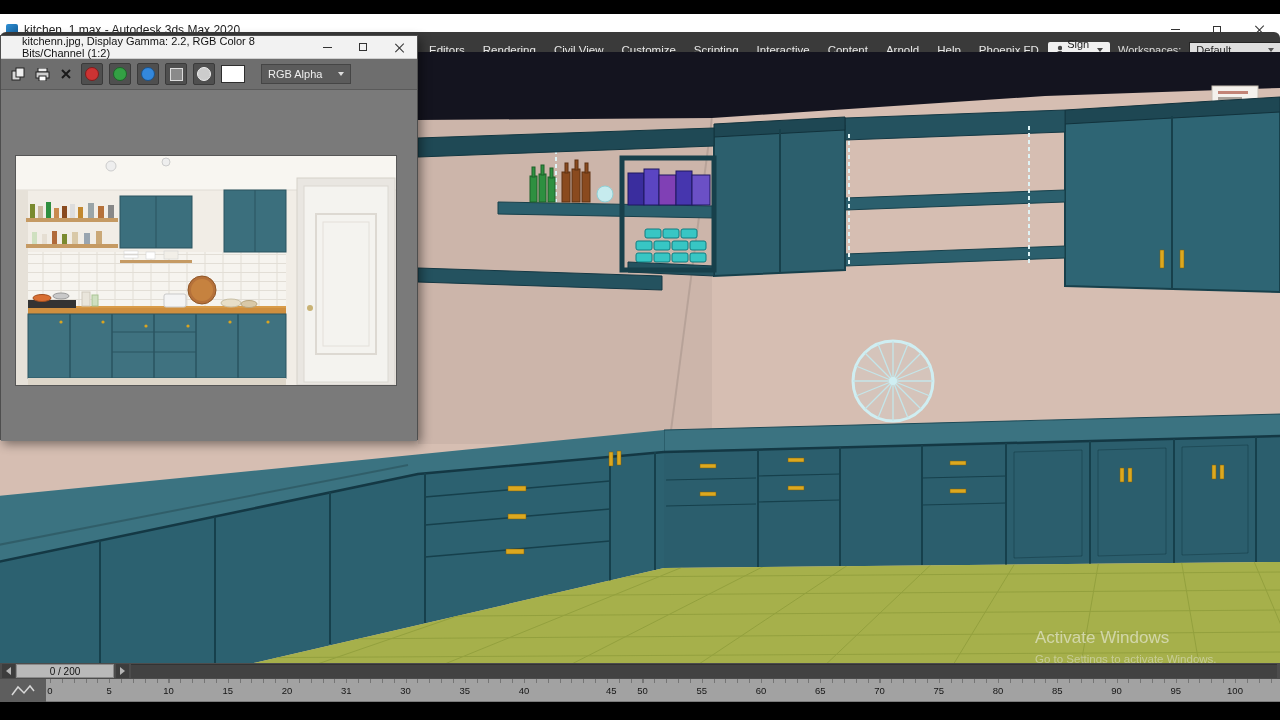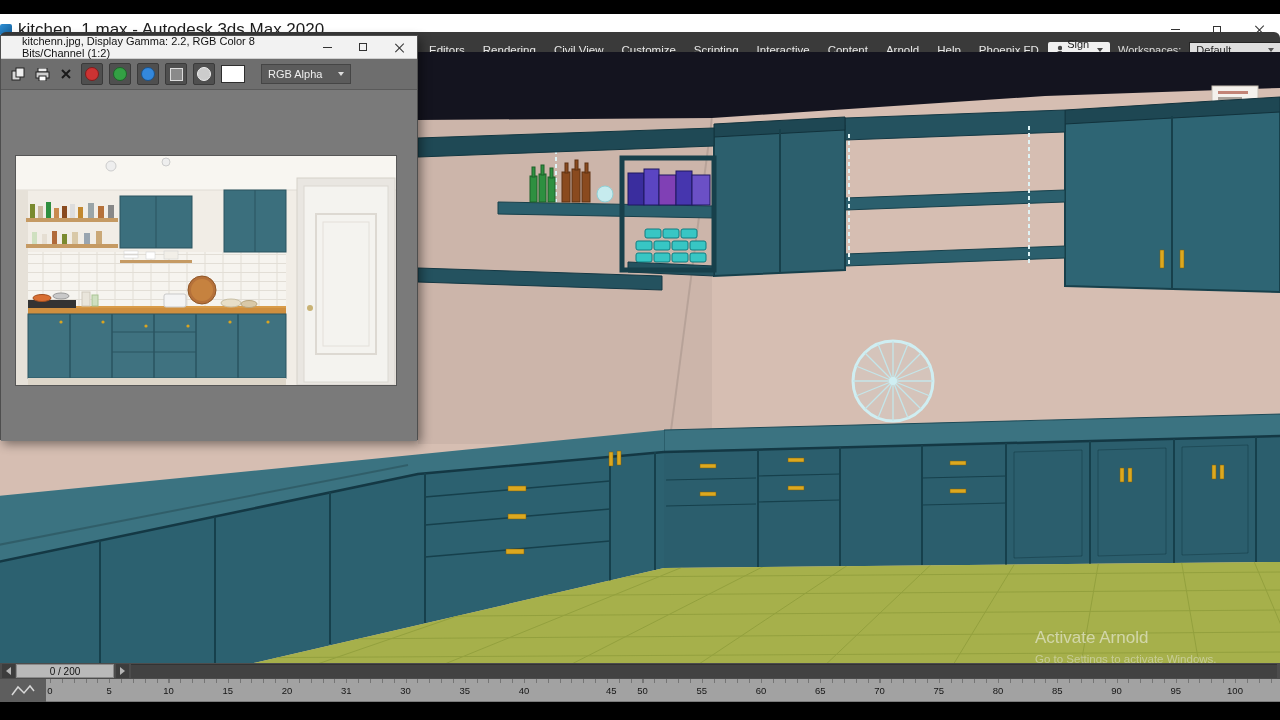--- a/index.html
+++ b/index.html
@@ -4,21 +4,21 @@
 <style>
   html,body{margin:0;padding:0;background:#000;font-family:"Liberation Sans",sans-serif;}
   #stage{position:relative;width:1280px;height:720px;overflow:hidden;background:#000;}
 
   
   .lb{position:absolute;left:0;width:100%;background:#000;}
   .lb.top{top:0;height:14px;}
   .lb.bottom{bottom:0;height:18px;}
 
   
-  .titlebar{position:absolute;top:14px;left:0;width:100%;height:32px;background:#ffffff;display:flex;align-items:center;box-sizing:border-box;font-size:17px;color:#1c1c1c;border-bottom:1px solid #d8d8d8;}
+  .titlebar{position:absolute;top:14px;left:0;width:100%;height:32px;background:#ffffff;display:flex;align-items:center;padding-left:6px;box-sizing:border-box;font-size:12px;color:#1c1c1c;border-bottom:1px solid #d8d8d8;}
   .app-icon{width:12px;height:12px;background:linear-gradient(135deg,#2f8fd4,#135d97);border-radius:2px;margin-right:6px;}
   .win-controls{margin-left:auto;display:flex;height:100%;}
   .win-btn{width:42px;height:100%;display:flex;align-items:center;justify-content:center;}
   .g-min{width:9px;height:1px;background:#333;}
   .g-max{width:8px;height:8px;border:1px solid #333;box-sizing:border-box;}
   .g-close{position:relative;width:9px;height:9px;}
   .g-close::before,.g-close::after{content:"";position:absolute;left:4px;top:-1px;width:1.4px;height:12px;background:#333;}
   .g-close::before{transform:rotate(45deg);}
   .g-close::after{transform:rotate(-45deg);}
 
@@ -315,21 +315,21 @@
           <line x1="780" y1="558" x2="560" y2="670"></line>
             <line x1="860" y1="557" x2="690" y2="670"></line>
           <line x1="940" y1="556" x2="820" y2="670"></line>
             <line x1="1020" y1="555" x2="950" y2="670"></line>
           <line x1="1100" y1="554" x2="1080" y2="670"></line>
             <line x1="1180" y1="553" x2="1200" y2="670"></line>
           <line x1="1250" y1="552" x2="1300" y2="670"></line>
         </g>
       </g>
     </svg>
-    <div class="watermark1">Activate Arnold</div>
+    <div class="watermark1">Activate Windows</div>
     <div class="watermark2">Go to Settings to activate Windows.</div>
   </div>
 
   <div class="renderwin">
     <div class="rw-titlebar">
       <span>kitchenn.jpg, Display Gamma: 2.2, RGB Color 8 Bits/Channel (1:2)</span>
       <span class="rw-controls">
         <span class="rw-btn">
             <span class="g-min"></span>
           </span>

